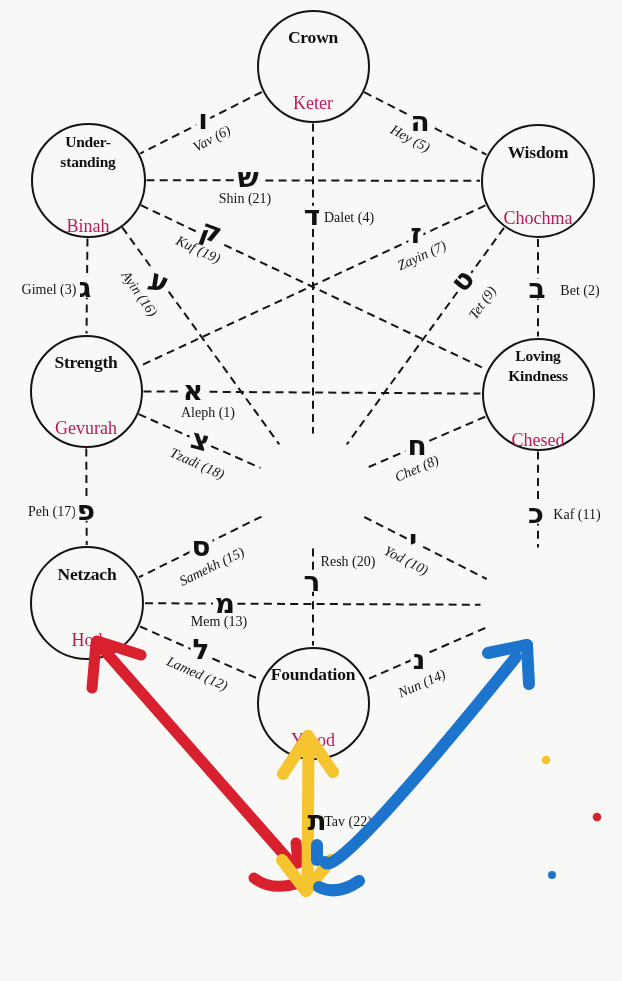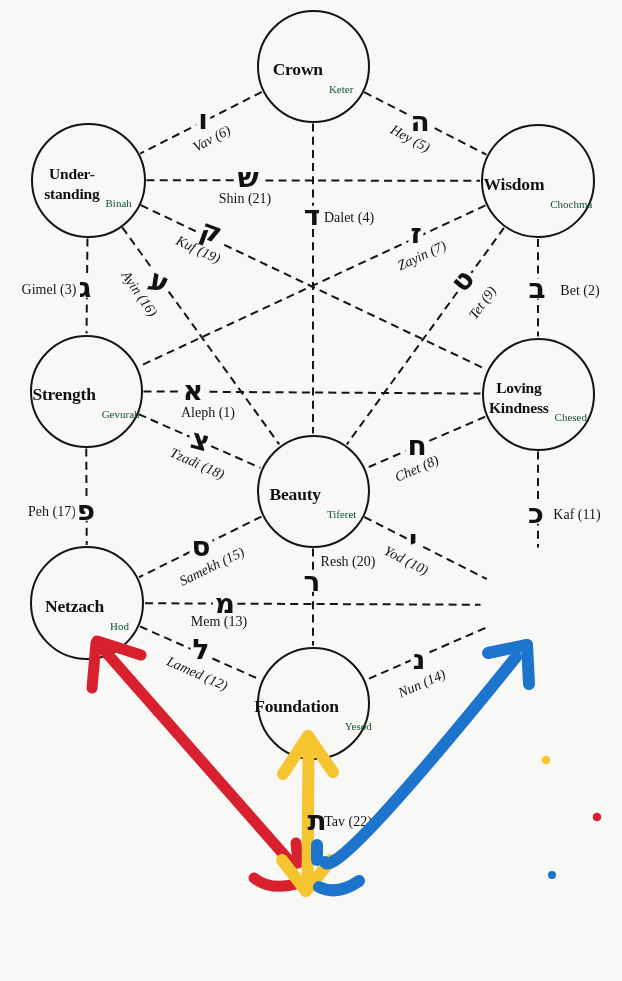--- a/index.html
+++ b/index.html
@@ -13,38 +13,38 @@
     font-family: "Liberation Serif", serif;
   }
   .stage svg { position: absolute; left: 0; top: 0; }
   .node {
     position: absolute;
     border-radius: 50%;
     background: #f8f8f6;
     border: 2px solid #141414;
     box-sizing: border-box;
     display: flex;
-    flex-direction: row;
+    flex-direction: column;
     align-items: center;
     justify-content: center;
     gap: 6px;
     padding-top: 7px;
     text-align: center;
   }
   .node-title {
     font-weight: bold;
     font-size: 17.5px;
     line-height: 1.25;
     color: #111;
     white-space: pre-line;
     letter-spacing: -0.2px;
   }
   .node-sub {
-    font-size: 11px;
-    color: #14532d;
+    font-size: 18px;
+    color: #be185d;
     line-height: 1;
     margin-top: 40px;
   }
   .pletter {
     position: absolute;
     z-index: 2;
     font-family: "DejaVu Sans", sans-serif;
     font-weight: bold;
     font-size: 28px;
     line-height: 0.66;
@@ -105,24 +105,20 @@
     <div class="node-sub">Binah</div>
   </div>
   <div class="node" style="left: 29.5px; top: 334.5px; width: 113px; height: 113px;">
     <div class="node-title">Strength</div>
     <div class="node-sub">Gevurah</div>
   </div>
   <div class="node" style="left: 481.5px; top: 337.5px; width: 113px; height: 113px;">
     <div class="node-title" style="font-size: 15.5px;">Loving
 Kindness</div>
     <div class="node-sub">Chesed</div>
-  </div>
-  <div class="node" style="left: 256.5px; top: 434.5px; width: 113px; height: 113px;">
-    <div class="node-title">Beauty</div>
-    <div class="node-sub">Tiferet</div>
   </div>
   <div class="node" style="left: 30px; top: 546px; width: 114px; height: 114px;">
     <div class="node-title">Netzach</div>
     <div class="node-sub">Hod</div>
   </div>
   <div class="node" style="left: 256.5px; top: 646.5px; width: 113px; height: 113px;">
     <div class="node-title">Foundation</div>
     <div class="node-sub">Yesod</div>
   </div>
 

